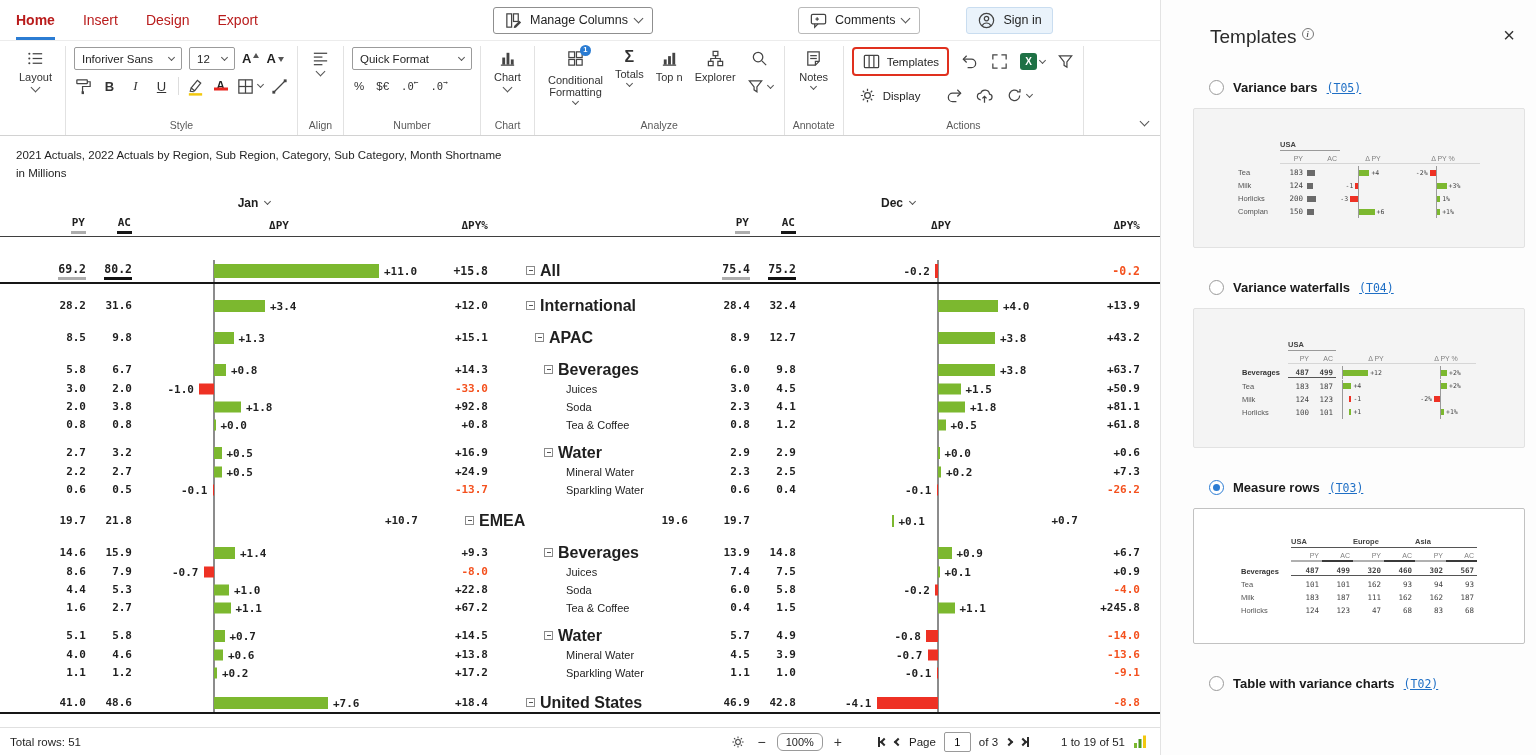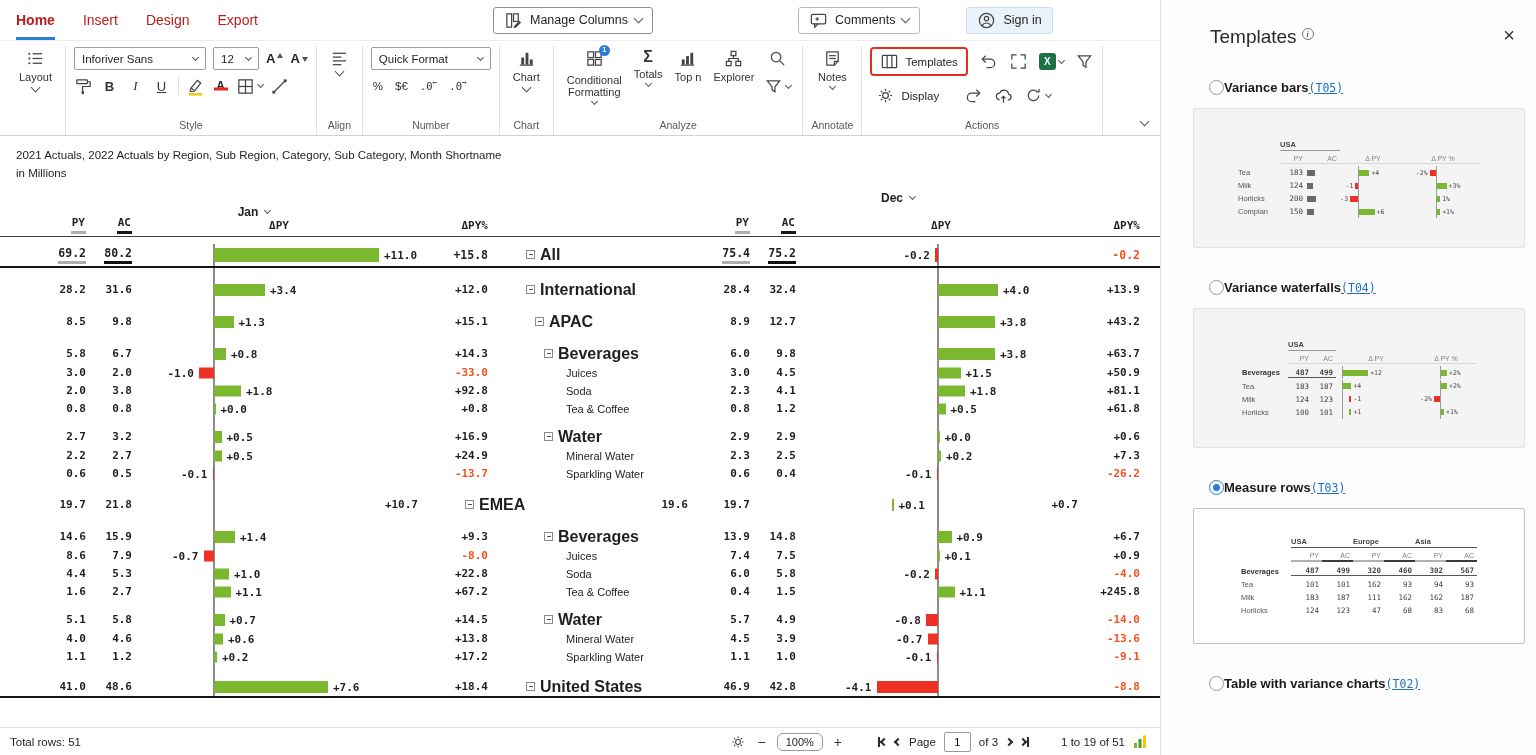--- a/index.html
+++ b/index.html
@@ -24,21 +24,21 @@
 .ribbon{position:relative;border-top:1px solid #ececec;border-bottom:1px solid #d2d2d2;display:flex;align-items:stretch;padding:5px 4px 0 6px;height:96px;flex:0 0 auto}
 .rsec{display:flex;flex-direction:column;padding:1px 8px 0;border-right:1px solid #e2e2e2}
 .rsec:last-child{border-right:none}
 .rsec-label{margin-top:auto;text-align:center;font-size:10.5px;color:#5a5a5a;padding:2px 0 4px}
 .bigbtn{display:flex;flex-direction:column;align-items:center;gap:3px;font-size:11px;color:#333;padding:2px 5px;text-align:center;line-height:1.15}
 .ic{width:19px;height:19px;stroke:#444;fill:none;stroke-width:1.3}
 .stylerows{display:flex;flex-direction:column;gap:6px}
 .r1,.r2{display:flex;align-items:center;gap:7px}
 .selbox{display:flex;align-items:center;border:1px solid #9b9b9b;border-radius:2px;height:23px;padding:0 7px;font-size:11.5px;gap:8px;background:#fff}
 .selbox .chev{margin-left:auto}
-.fontbox{width:132px}.sizebox{width:46px}.qfbox{width:120px}
+.fontbox{width:108px}.sizebox{width:46px}.qfbox{width:120px}
 .tbtn{font-size:13px;width:19px;height:20px;display:flex;align-items:center;justify-content:center;color:#333}
 .tbtn.b{font-weight:800}.tbtn.i{font-style:italic;font-family:"Liberation Serif",serif}.tbtn.u{text-decoration:underline}
 .vdiv{width:1px;height:18px;background:#ddd}
 .fsz{font-weight:700;font-size:13px;display:inline-flex;align-items:flex-start}
 .tri{display:inline-block;width:0;height:0;border-left:3.5px solid transparent;border-right:3.5px solid transparent;margin-left:2px}
 .tri.up{border-bottom:5px solid #555;margin-top:2px}
 .tri.down{border-top:5px solid #555;margin-top:6px}
 .fc-icon{display:flex;flex-direction:column;align-items:center;width:17px}
 .fc-icon .let{font-size:12px;font-weight:700;line-height:1}
 .fc-icon .bar{width:14px;height:3px;margin-top:1px}
@@ -74,21 +74,21 @@
 .hmark{display:inline-block;padding:0 1px 2px;border-bottom:3.5px solid #ADADAD}
 .hmark.black{border-bottom-color:#161616}
 .rows-wrap{position:relative}
 .vaxis{position:absolute;top:0;bottom:0;width:2px;background:var(--axis);z-index:0}
 #axis-jan{left:213px}
 #axis-dec{left:937px}
 .drow{height:18px;position:relative;z-index:1}
 .drow.bold{height:20px;font-weight:700}
 .drow.grand{height:24px;border-bottom:2px solid #161616}
 .drow.last{border-bottom:2px solid #161616}
-.gap-s{margin-top:7px}.gap-m{margin-top:9px}.gap-l{margin-top:12px}
+.gap-s{margin-top:23px}.gap-m{margin-top:9px}.gap-l{margin-top:12px}
 .num{font-family:"DejaVu Sans Mono",monospace;font-weight:700;font-size:11px;text-align:right;padding-right:4px;white-space:nowrap}
 .grand .num{font-size:11.5px}
 .vmark{display:inline-block;padding-bottom:1px;border-bottom:3.5px solid #ADADAD}
 .vmark.black{border-bottom-color:#111}
 .pct.neg{color:var(--negtext)}
 .barcell{position:relative;height:100%}
 .bar{position:absolute;top:50%;transform:translateY(-50%);height:11px;background:var(--pos);z-index:1}
 .drow.bold .bar{height:12px}
 .drow.grand .bar{height:14px}
 .bar.neg{background:var(--neg)}
@@ -112,21 +112,21 @@
 .pbar{width:2px;height:10px;background:#2b2b2b;display:inline-block}
 .pgic{display:inline-flex;align-items:center;gap:1px}
 .sb-range{margin-left:32px;display:flex;align-items:center;gap:8px;margin-right:2px}
 
 
 .tpanel{flex:1;border-left:1px solid #e3e3e3;background:#fdfdfd;padding:26px 11px 0 32px;overflow:hidden}
 .tp-head{display:flex;align-items:flex-start;padding-left:17px;padding-right:10px}
 .tp-title{font-size:19px;color:#2a2a2a}
 .tp-info{width:12px;height:12px;border:1px solid #777;border-radius:50%;font:italic 700 8px "Liberation Serif",serif;display:flex;align-items:center;justify-content:center;color:#555;margin-left:5px;margin-top:2px}
 .tp-close{margin-left:auto;font-size:20px;color:#333;line-height:0.9;cursor:pointer}
-.tp-option{display:flex;align-items:center;padding-left:16px;margin-top:32px}
+.tp-option{display:flex;align-items:center;gap:9px;padding-left:16px;margin-top:32px}
 .radio{width:15px;height:15px;border:1.5px solid #9a9a9a;border-radius:50%;display:inline-flex;align-items:center;justify-content:center;background:#fff;flex:0 0 auto}
 .radio.sel{border-color:var(--accent)}
 .rdot{width:7px;height:7px;border-radius:50%}
 .radio.sel .rdot{background:var(--accent)}
 .tp-name{font-size:13px;font-weight:700;color:#1a1a1a}
 .tp-code{font-family:"DejaVu Sans Mono",monospace;font-size:11.5px;color:var(--link);text-decoration:underline;cursor:pointer}
 .tp-card{margin-top:13px;background:#f4f4f4;border:1px solid #e2e2e2;border-radius:2px;height:140px;width:332px;display:flex;align-items:center;justify-content:center}
 .tp-card.sel{background:#fff;border-color:#c2c2c2;height:136px}
 .pv{font-size:7.5px;color:#444;display:grid;row-gap:4px;align-items:center}
 .pv .name{color:#555;white-space:nowrap}
@@ -425,26 +425,26 @@
       <span class="chev collapse-ribbon"></span>
     </div>
 
     <div class="subtitle">
       <div>2021 Actuals, 2022 Actuals by Region, Sub Region, Category, Sub Category, Month Shortname</div>
       <div>in Millions</div>
     </div>
 
     <div class="table-area">
       <div class="trow monthrow">
+        <div class="mh">
+            <span>Jan</span>
+            <span class="chev s"></span>
+          </div>
         <div class="mh dec">
             <span>Dec</span>
-            <span class="chev s"></span>
-          </div>
-        <div class="mh">
-            <span>Jan</span>
             <span class="chev s"></span>
           </div>
       </div>
       <div class="trow colheadrow">
         <div></div>
         <div class="ch"><span class="hmark">PY</span></div>
         <div class="ch"><span class="hmark black">AC</span></div>
         <div class="ch c">ΔPY</div>
         <div class="ch">ΔPY%</div>
         <div></div>

